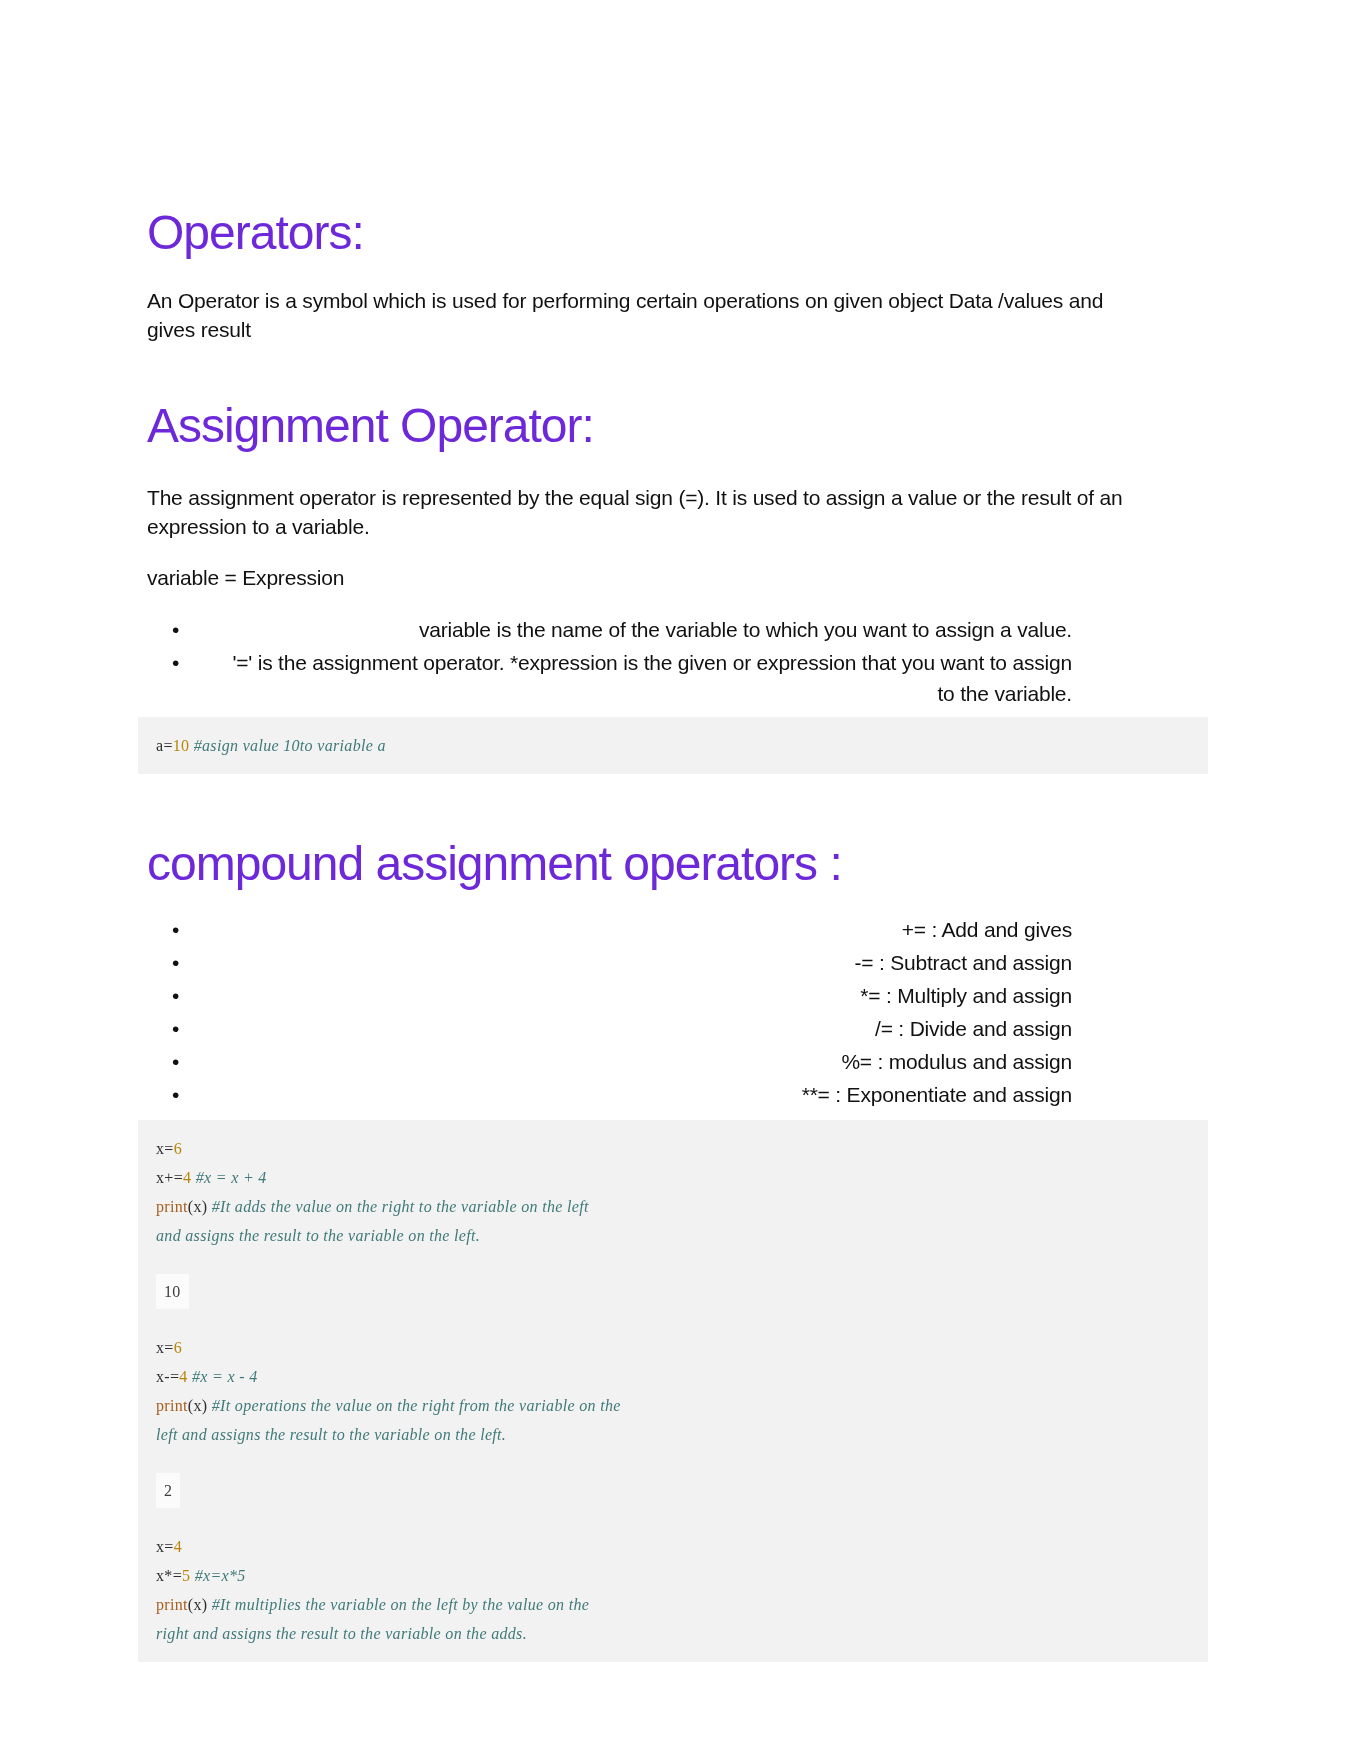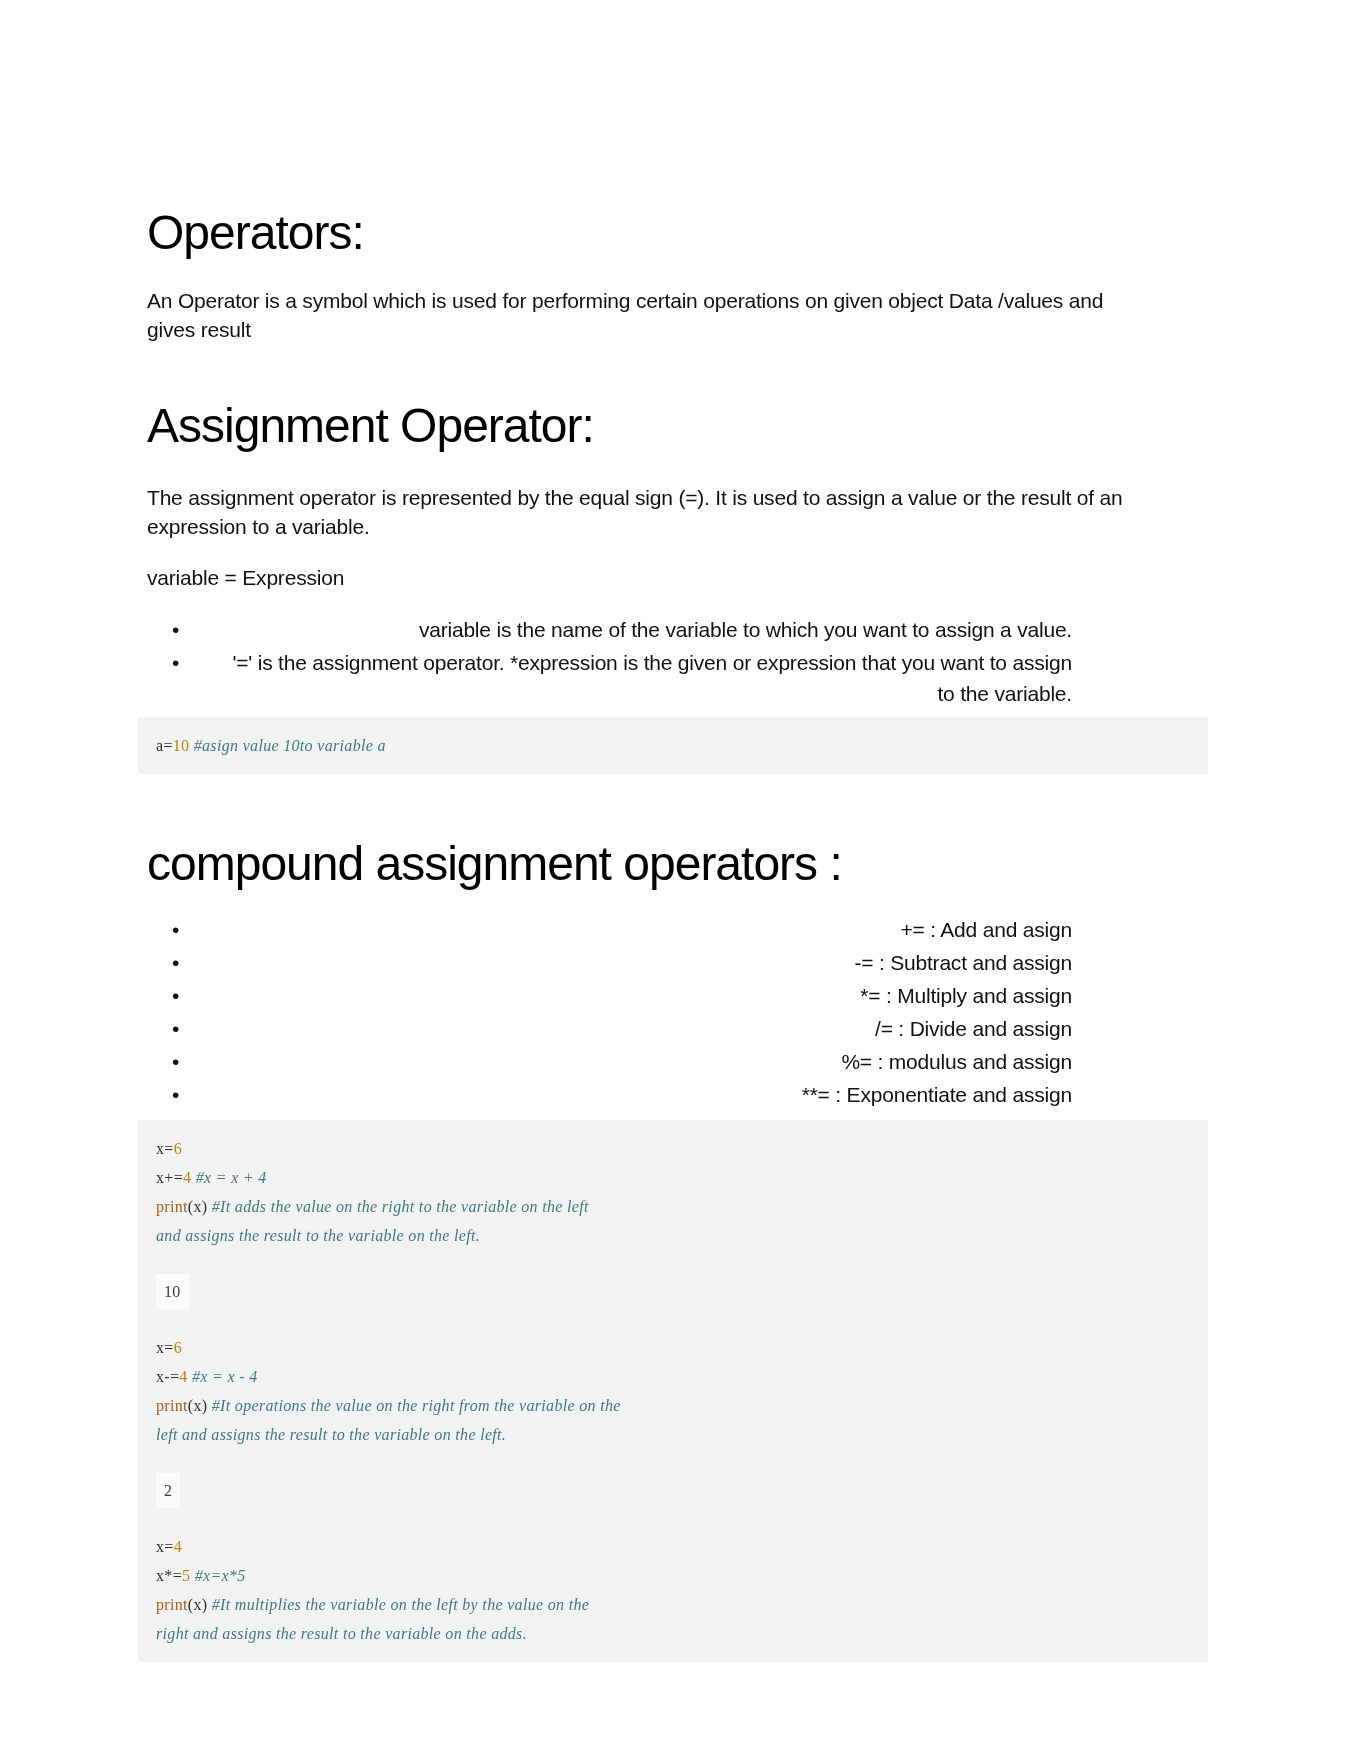--- a/index.html
+++ b/index.html
@@ -21,21 +21,21 @@
   }
   .doc{
     padding:205px 0 0 147px;
     width:1358px;
   }
   h1{
     font-weight:400;
     font-size:48px;
     letter-spacing:-1px;
     line-height:1.15;
-    color:#000000;
+    color:#6d28d9;
   }
   .para{
     font-size:21px;
     line-height:29px;
     letter-spacing:-0.2px;
     max-width:960px;
   }
   .para.wide{max-width:990px;}
   .intro{margin-top:26px;}
   .h2{margin-top:54px;}
@@ -110,21 +110,21 @@
     <li><span class="li-text">'=' is the assignment operator. *expression is the given or expression that you want to assign to the variable.</span></li>
   </ul>
 
   <div class="codeblock">
       <div class="code-line"><span class="tk-p">a=</span><span class="tk-n">10</span><span class="tk-p"> </span><span class="tk-c">#asign value 10to variable a</span></div>
     </div>
 
   <h1 class="h3">compound assignment operators :</h1>
 
   <ul class="bullets compound-list">
-    <li><span class="li-text">+= : Add and asign</span></li>
+    <li><span class="li-text">+= : Add and gives</span></li>
     <li><span class="li-text">-= : Subtract and assign</span></li>
     <li><span class="li-text">*= : Multiply and assign</span></li>
     <li><span class="li-text">/= : Divide and assign</span></li>
     <li><span class="li-text">%= : modulus and assign</span></li>
     <li><span class="li-text">**= : Exponentiate and assign</span></li>
   </ul>
 
   <div class="codeblock bigblock">
       <div class="code-line"><span class="tk-p">x=</span><span class="tk-n">6</span></div>
       <div class="code-line"><span class="tk-p">x+=</span><span class="tk-n">4</span><span class="tk-p"> </span><span class="tk-c">#x = x + 4</span></div>

